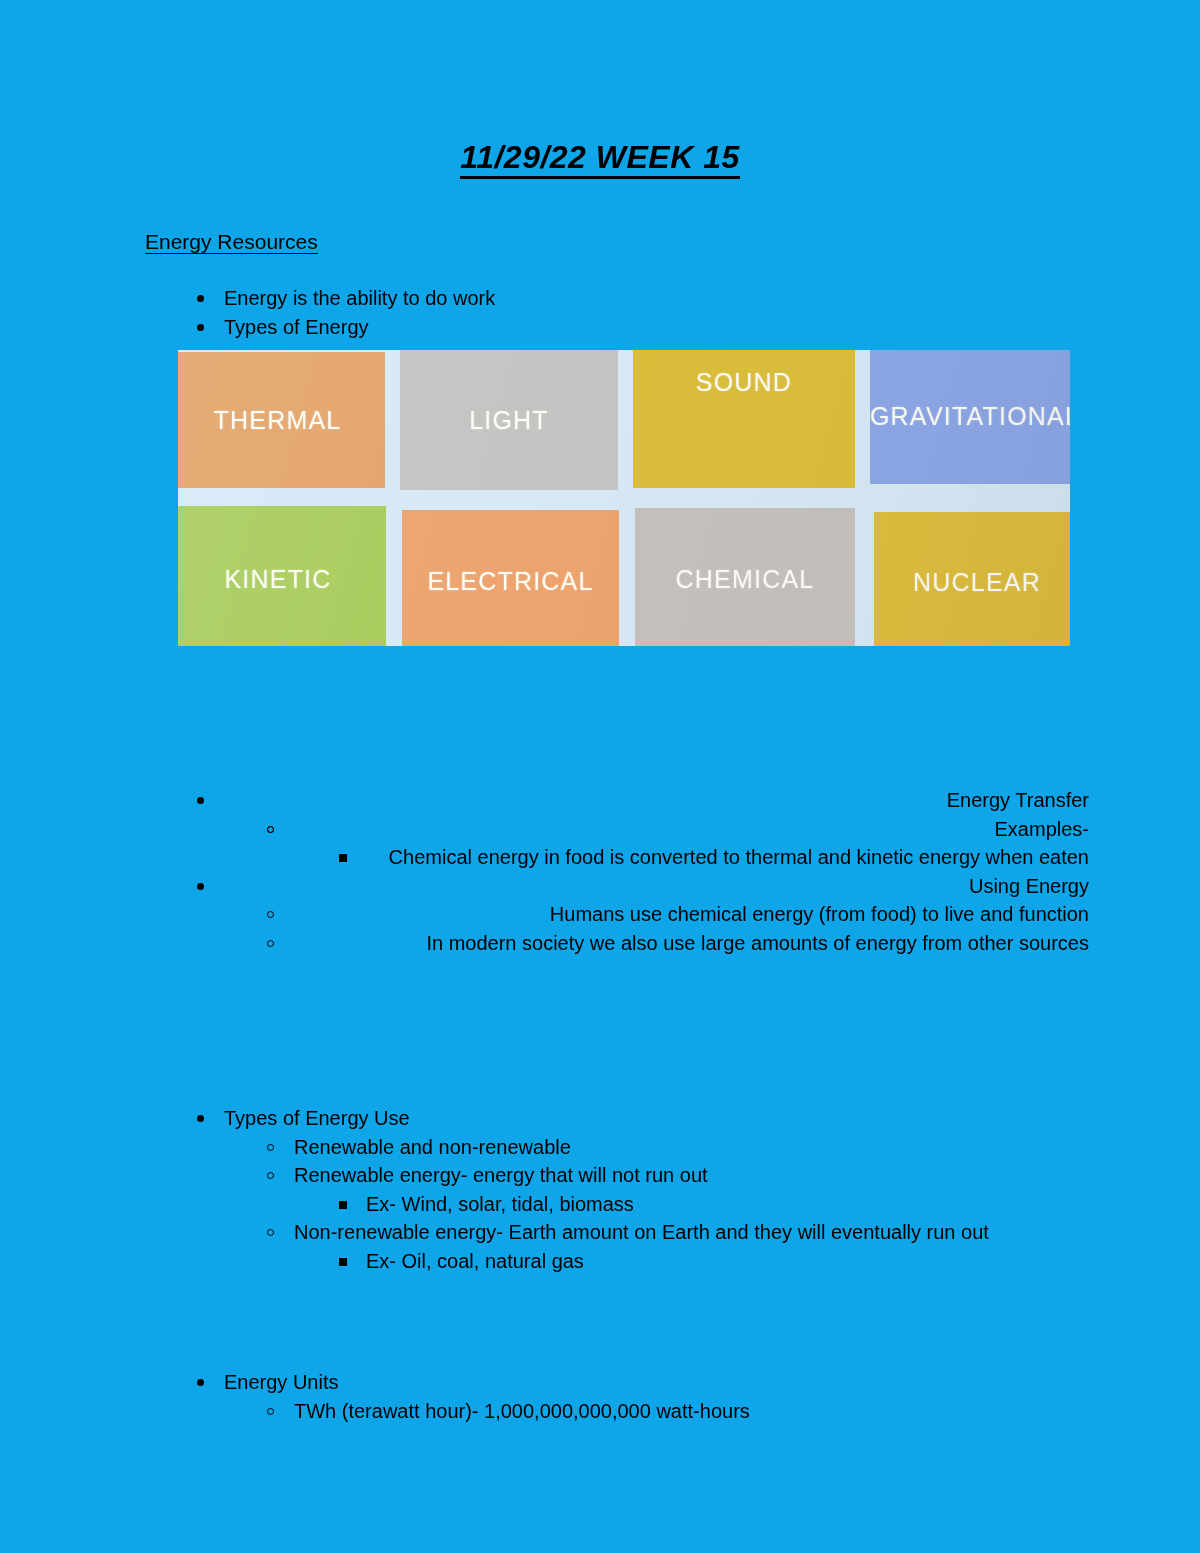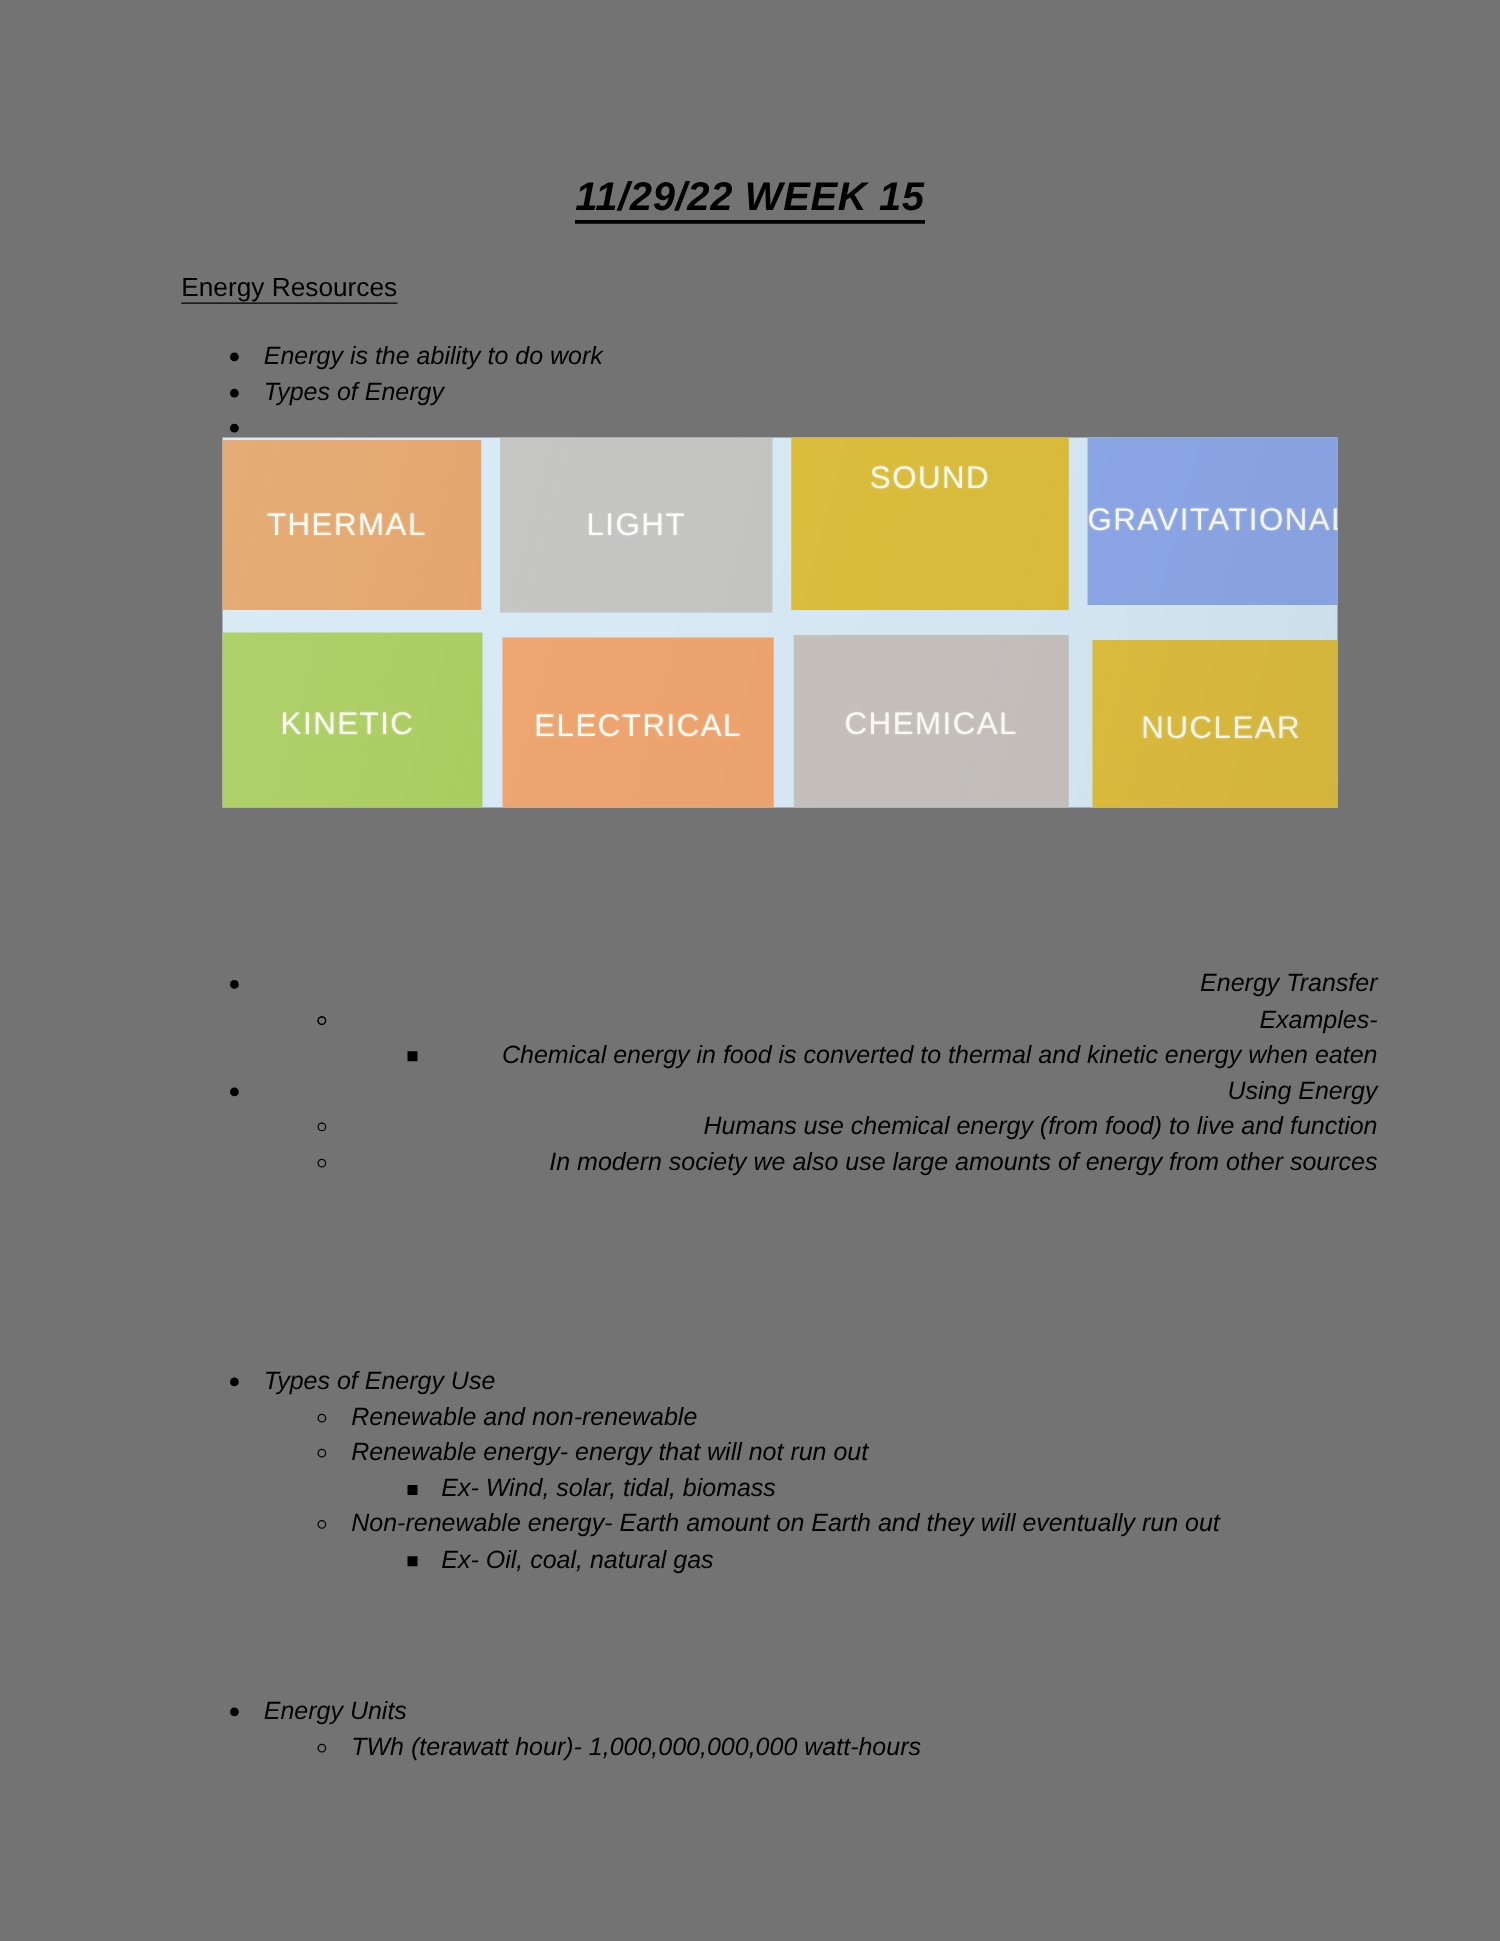--- a/index.html
+++ b/index.html
@@ -13,21 +13,21 @@
     position: relative;
     font-family: "Liberation Sans", sans-serif;
     color: #000000;
     overflow: hidden;
   }
 
   .page {
     position: relative;
     width: 1200px;
     height: 1553px;
-    background: #737373;
+    background: #0ea5e9;
   }
 
   
   .doc-title {
     position: absolute;
     left: 0;
     top: 139px;
     width: 1200px;
     text-align: center;
     font-size: 32px;
@@ -38,40 +38,39 @@
   }
   .doc-title span {
     border-bottom: 3px solid #000;
     padding-bottom: 1px;
   }
 
   
   .section-heading {
     position: absolute;
     left: 145px;
-    top: 217px;
+    top: 228px;
     font-size: 21px;
     line-height: 1.3;
   }
   .section-heading span {
     border-bottom: 1.5px solid #000;
   }
 
   
   .list-block {
     position: absolute;
     left: 145px;
     width: 960px;
   }
 
   ul.lvl1 {
     list-style: none;
-    margin: 3px;
+    margin: 16px;
     padding: 0;
-    font-style: italic;
   }
   ul.lvl1 > li {
     position: relative;
     padding-left: 63px;
     font-size: 20px;
     line-height: 28.5px;
     margin: 0;
   }
   ul.lvl1 > li > .bullet1 {
     position: absolute;

